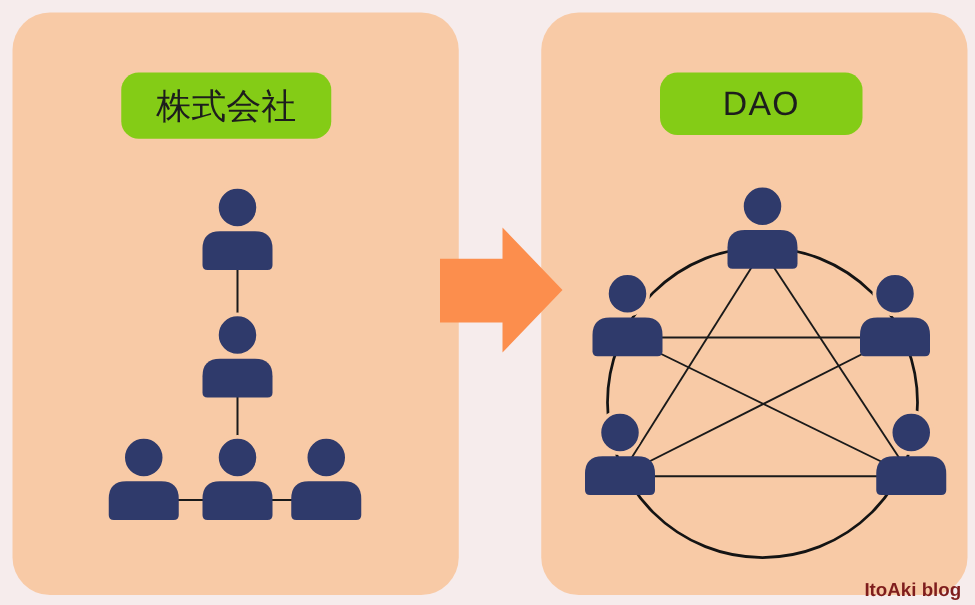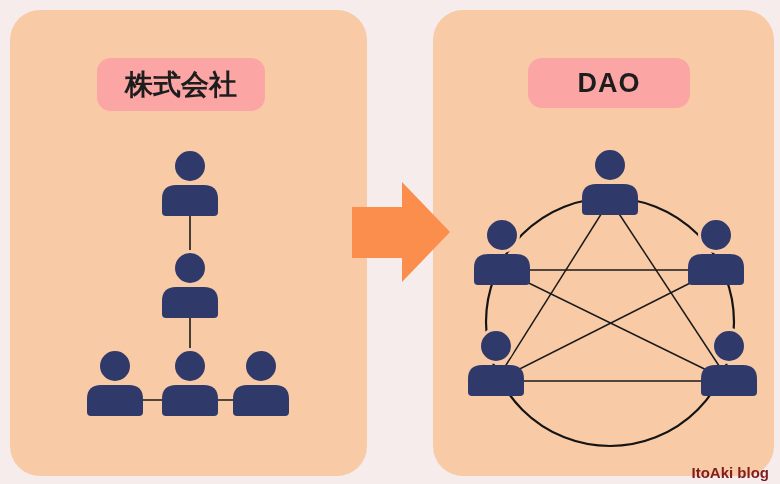--- a/index.html
+++ b/index.html
@@ -15,26 +15,26 @@
     position: absolute;
     top: 10px;
     height: 466px;
     background: #f8caa6;
     border-radius: 30px;
   }
   .panel-left  { left: 10px;  width: 357px; }
   .panel-right { left: 433px; width: 341px; }
   .panel-label {
     position: absolute;
-    background: #fca5a5;
+    background: #84cc16;
     border-radius: 14px;
     display: flex;
     align-items: center;
     justify-content: center;
-    font-weight: bold;
+    font-weight: normal;
     color: #1d1d1d;
   }
   .label-left  { left: 87px; top: 48px; width: 168px; height: 53px; font-size: 28px; }
   .label-right { left: 95px; top: 48px; width: 162px; height: 50px; font-size: 27px; letter-spacing: 1px; }
   .overlay {
     position: absolute;
     left: 0; top: 0;
     width: 780px; height: 484px;
   }
   .cline  { stroke: #1a1a1a; stroke-width: 1.6; }

